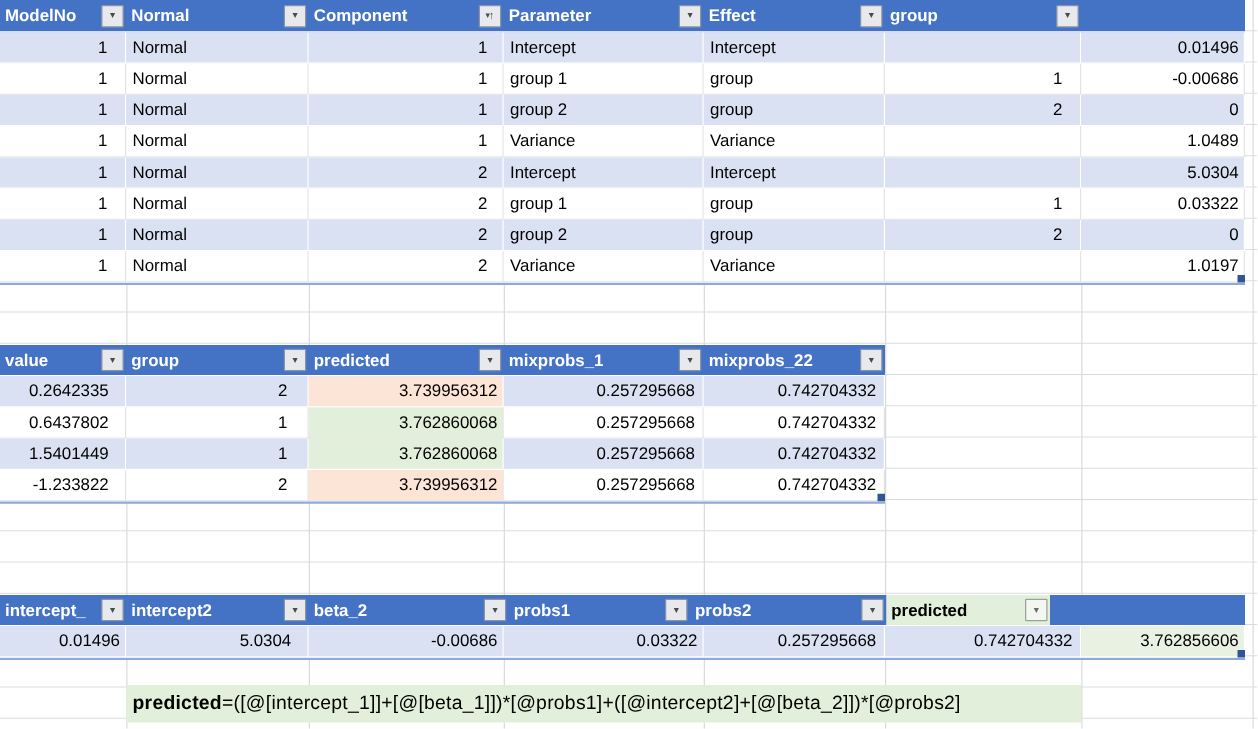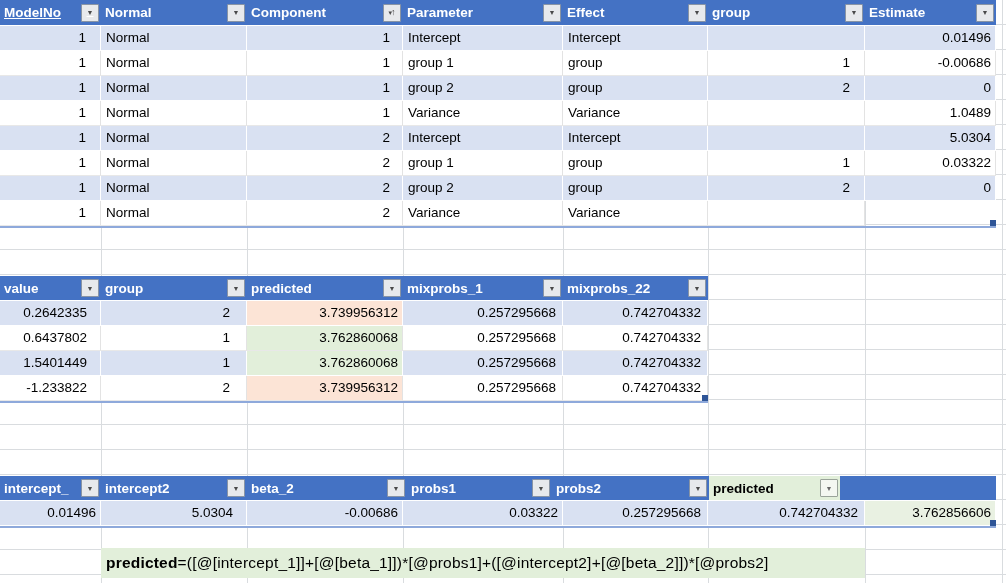--- a/index.html
+++ b/index.html
@@ -40,21 +40,21 @@
         background:var(--green,#E2EFDA);line-height:30px;padding-left:5px;font-size:15.5px;
         letter-spacing:0.2px;white-space:nowrap;overflow:hidden;color:#000;}
   .fn-label{font-weight:bold;}
 </style>
 </head>
 <body>
 
 <div class="canvas">
   <div class="xl-table" style="left: 0px; top: 0px; width: 996px;">
       <div class="hdr" style="height: 26px;">
-        <div class="hcell" style="width: 101px; text-decoration: underline;">
+        <div class="hcell" style="width: 101px;">
           <span>ModelNo</span>
           <span class="fbtn">
             <i class="t">▼</i>
           </span>
         </div>
         <div class="hcell" style="width: 146px;">
           <span>Normal</span>
           <span class="fbtn">
             <i class="t">▼</i>
           </span>
@@ -77,26 +77,20 @@
           <span class="fbtn">
             <i class="t">▼</i>
           </span>
         </div>
         <div class="hcell" style="width: 157px;">
           <span>group</span>
           <span class="fbtn">
             <i class="t">▼</i>
           </span>
         </div>
-        <div class="hcell" style="width: 131px;">
-          <span>Estimate</span>
-          <span class="fbtn">
-            <i class="t">▼</i>
-          </span>
-        </div>
       </div>
       <div class="row band" style="height: 25px;">
         <div class="cell" style="width: 101px; line-height: 24px; text-align: right; padding-right: 14px;">1</div>
         <div class="cell" style="width: 146px; line-height: 24px; text-align: left; padding-left: 5px;">Normal</div>
         <div class="cell" style="width: 156px; line-height: 24px; text-align: right; padding-right: 12px;">1</div>
         <div class="cell" style="width: 160px; line-height: 24px; text-align: left; padding-left: 5px;">Intercept</div>
         <div class="cell" style="width: 145px; line-height: 24px; text-align: left; padding-left: 5px;">Intercept</div>
         <div class="cell" style="width: 157px; line-height: 24px; text-align: right; padding-right: 14px;"></div>
         <div class="cell" style="width: 131px; line-height: 24px; text-align: right; padding-right: 4px;">0.01496</div>
       </div>
@@ -154,20 +148,21 @@
         <div class="cell" style="width: 157px; line-height: 24px; text-align: right; padding-right: 14px;">2</div>
         <div class="cell" style="width: 131px; line-height: 24px; text-align: right; padding-right: 4px;">0</div>
       </div>
       <div class="row plain" style="height: 25px;">
         <div class="cell" style="width: 101px; line-height: 24px; text-align: right; padding-right: 14px;">1</div>
         <div class="cell" style="width: 146px; line-height: 24px; text-align: left; padding-left: 5px;">Normal</div>
         <div class="cell" style="width: 156px; line-height: 24px; text-align: right; padding-right: 12px;">2</div>
         <div class="cell" style="width: 160px; line-height: 24px; text-align: left; padding-left: 5px;">Variance</div>
         <div class="cell" style="width: 145px; line-height: 24px; text-align: left; padding-left: 5px;">Variance</div>
         <div class="cell" style="width: 157px; line-height: 24px; text-align: right; padding-right: 14px;"></div>
+        <div class="cell" style="width: 131px; line-height: 24px; text-align: right; padding-right: 4px;">1.0197</div>
       </div>
       <div class="corner-handle" style="background: rgb(47, 85, 151);"></div>
     </div>
   <div class="xl-table" style="left: 0px; top: 276px; width: 708px;">
       <div class="hdr" style="height: 25px;">
         <div class="hcell" style="width: 101px;">
           <span>value</span>
           <span class="fbtn">
             <i class="t">▼</i>
           </span>

